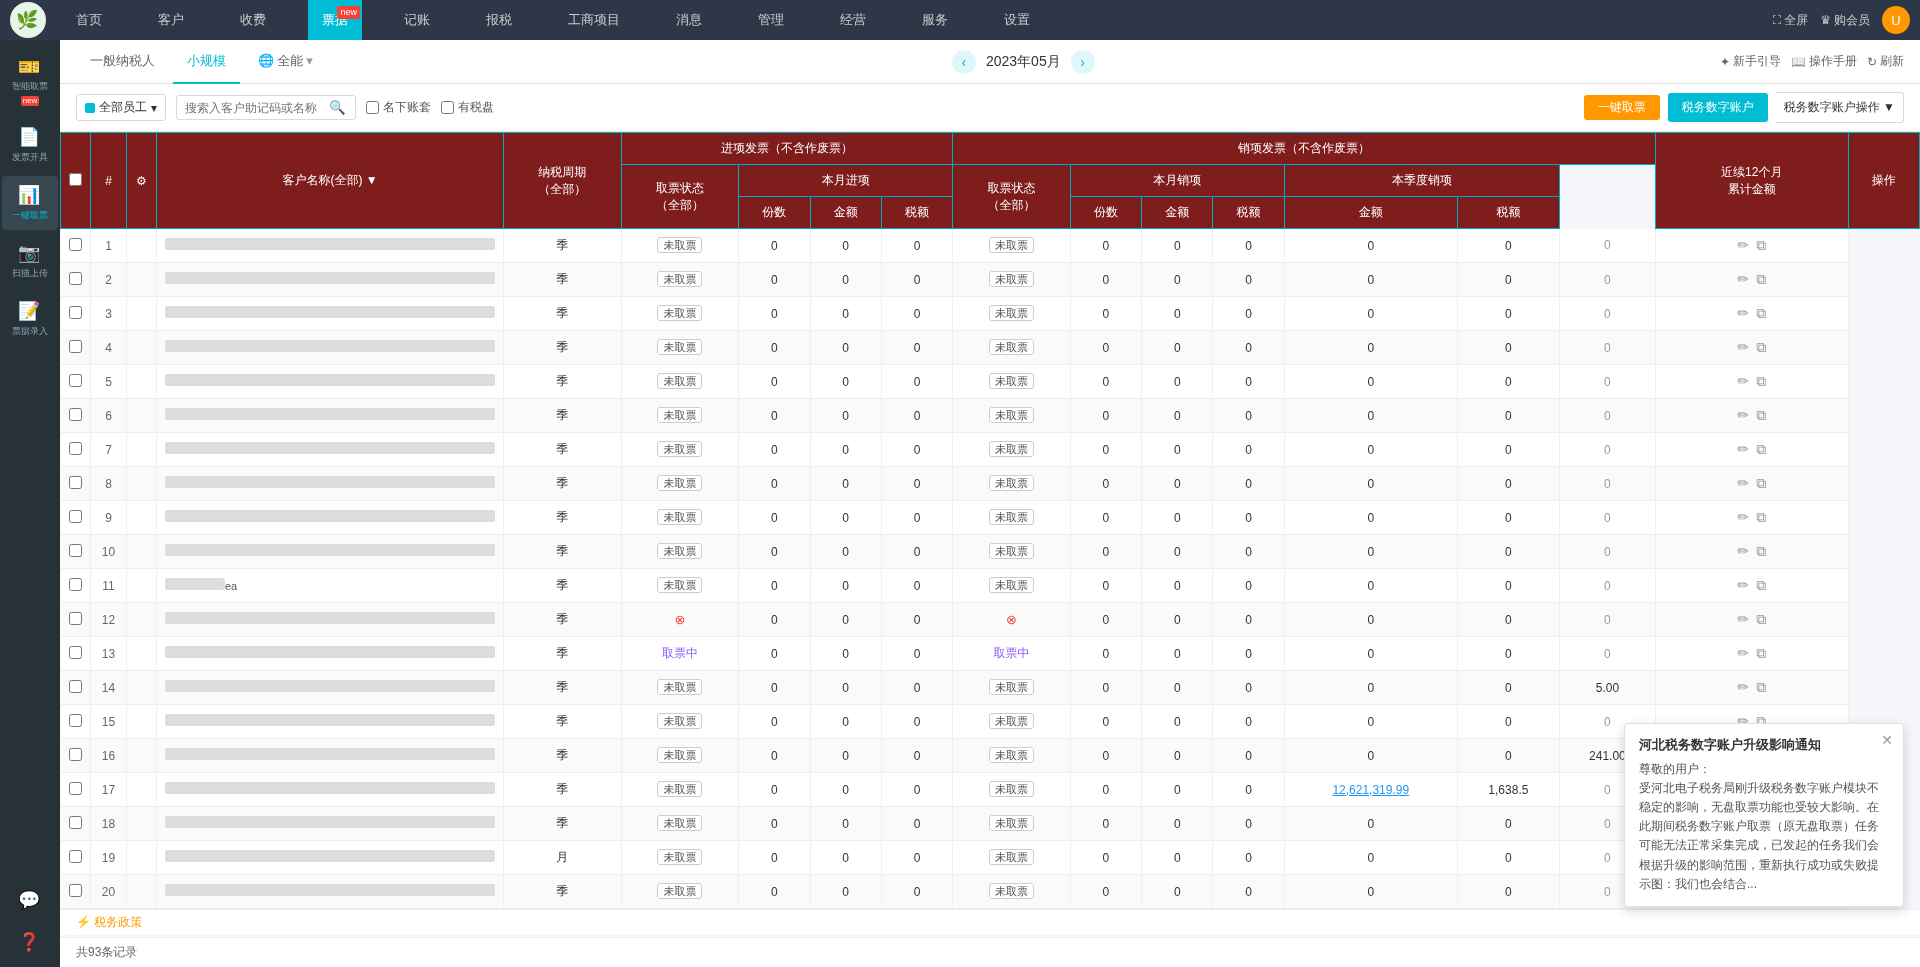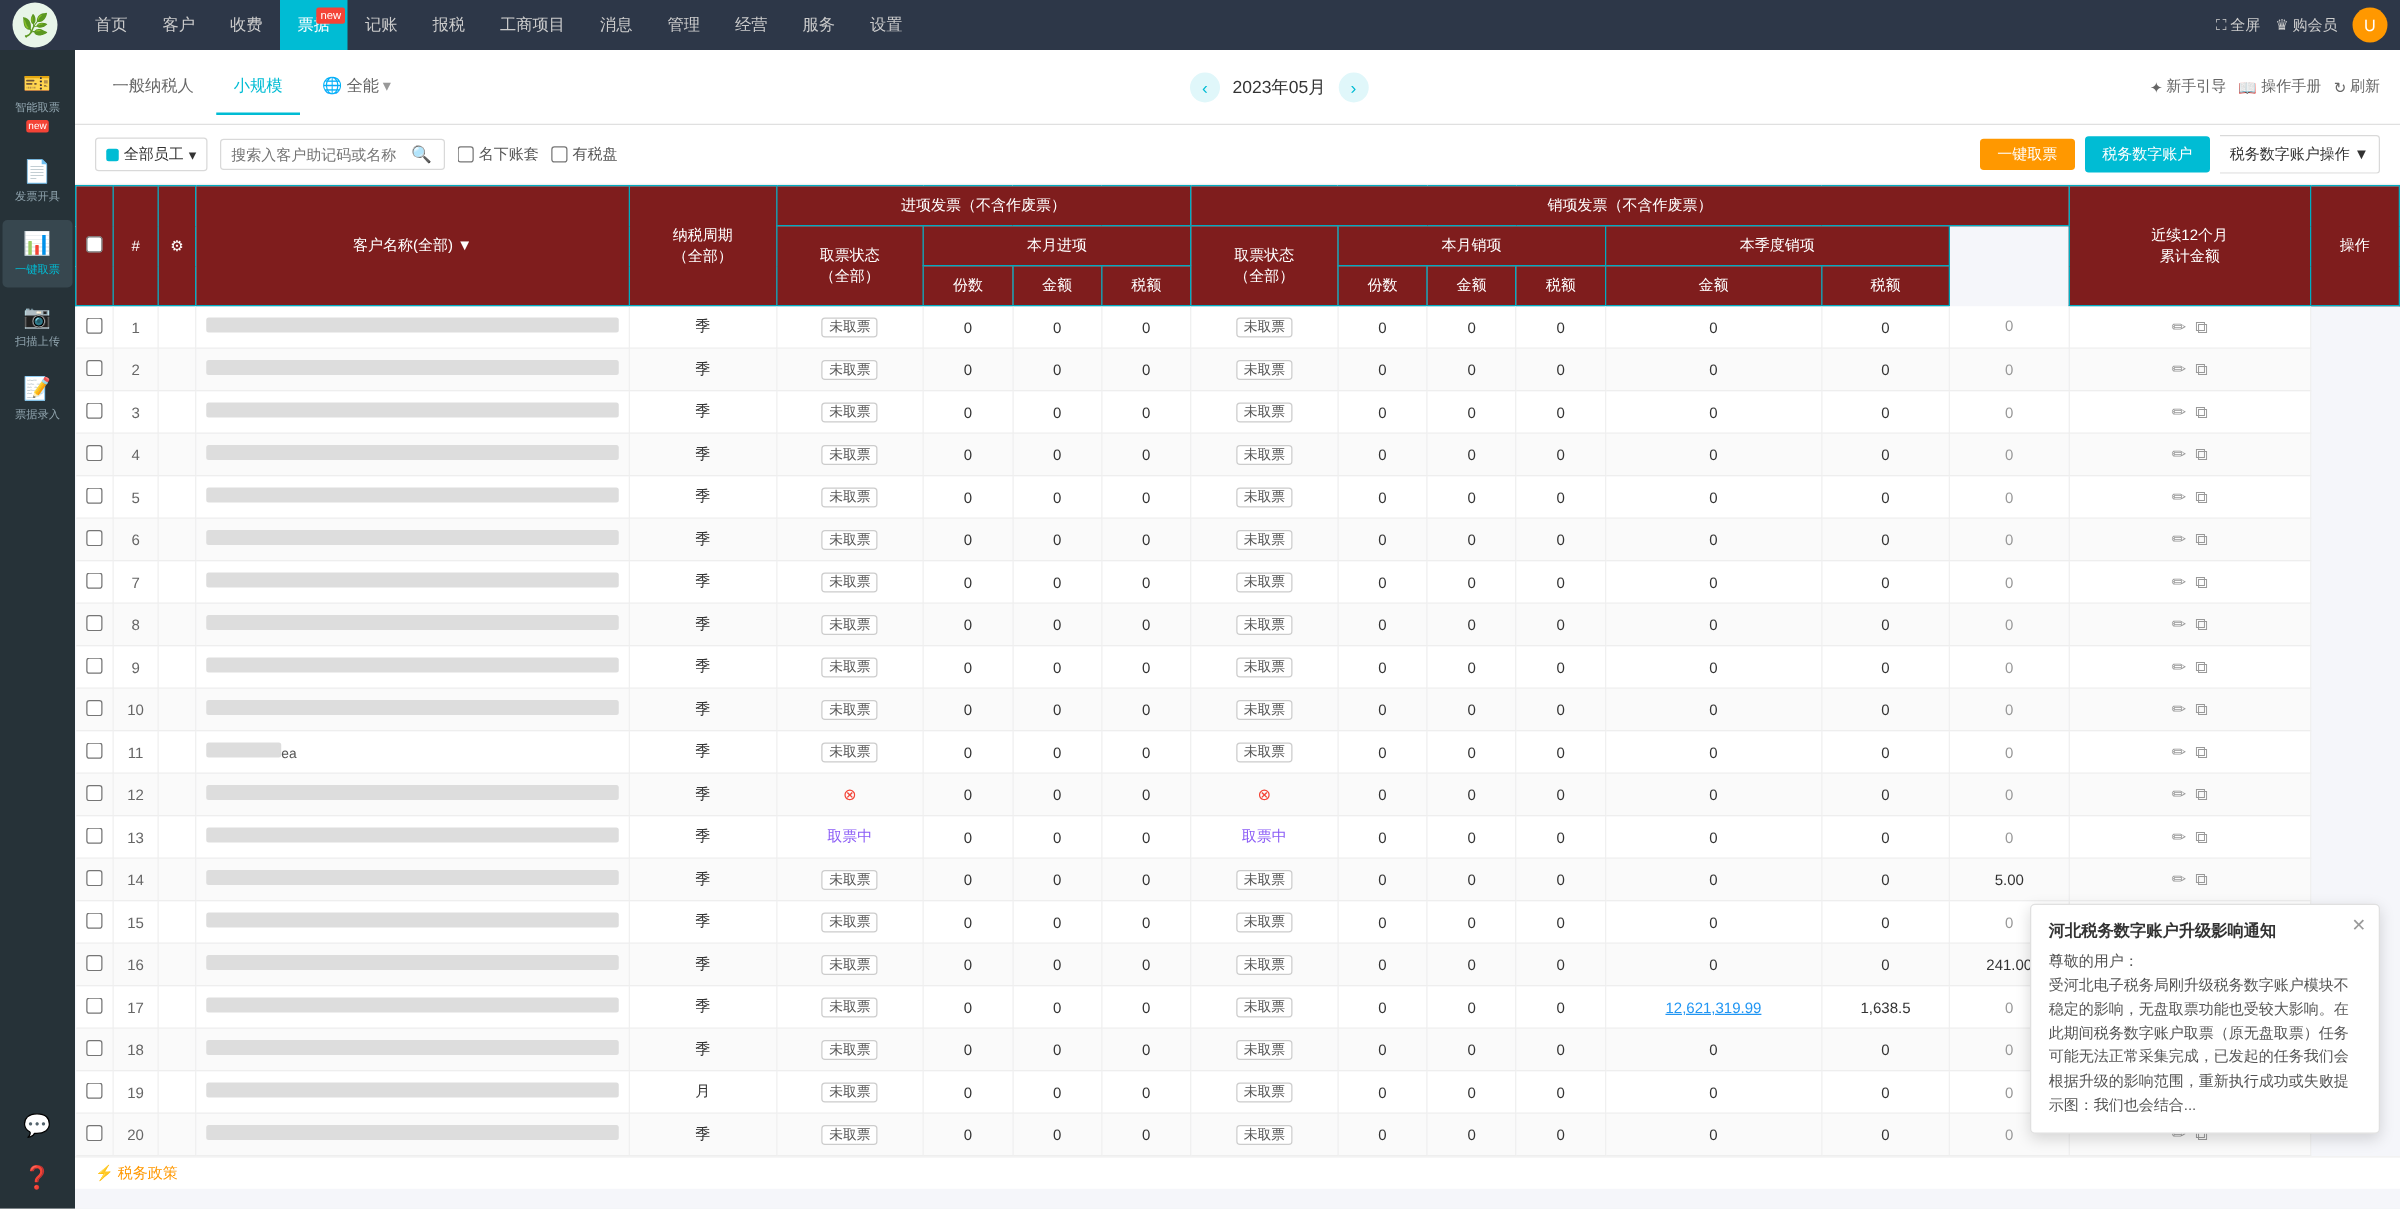--- a/index.html
+++ b/index.html
@@ -2,21 +2,21 @@
 <html><head>
   <meta charset="utf-8">
   <style>
     * { box-sizing: border-box; margin: 0; padding: 0; font-family: "Microsoft YaHei", "PingFang SC", sans-serif; }
     body { background: #f0f2f5; font-size: 12px; color: #333; width: 1920px; min-height: 967px; overflow-x: hidden; }
 
     
     .top-nav { background: #2d3748; height: 40px; display: flex; align-items: center; padding: 0 10px; }
     .top-nav-logo { width: 36px; height: 36px; background: #e8f5e9; border-radius: 50%; display: flex; align-items: center; justify-content: center; margin-right: 16px; }
     .top-nav-logo span { color: #4caf50; font-size: 18px; }
-    .top-nav-items { display: flex; align-items: center; flex: 1; }
+    .top-nav-items { display: flex; align-items: center; flex: 1; gap: 28px; }
     .top-nav-item { color: #ccc; padding: 0 14px; height: 40px; display: flex; align-items: center; cursor: pointer; font-size: 13px; position: relative; }
     .top-nav-item.active { background: #00bcd4; color: #fff; }
     .top-nav-item .new-badge { background: #f44336; color: #fff; font-size: 9px; padding: 1px 3px; border-radius: 2px; position: absolute; top: 6px; right: 2px; line-height: 1.2; }
     .top-nav-right { display: flex; align-items: center; gap: 12px; color: #ccc; font-size: 12px; }
     .top-nav-right span { cursor: pointer; display: flex; align-items: center; gap: 3px; }
     .avatar { width: 28px; height: 28px; background: #ff9800; border-radius: 50%; display: flex; align-items: center; justify-content: center; color: #fff; font-size: 13px; cursor: pointer; }
 
     
     .layout { display: flex; height: calc(967px - 40px); }
     .sidebar { width: 60px; background: #263238; display: flex; flex-direction: column; align-items: center; padding-top: 8px; gap: 4px; }
@@ -24,21 +24,21 @@
     .sidebar-item.active { background: #37474f; color: #00bcd4; }
     .sidebar-item .icon { font-size: 18px; }
     .sidebar-item .new-badge-sm { background: #f44336; color: #fff; font-size: 8px; padding: 1px 2px; border-radius: 2px; line-height: 1; }
     .sidebar-bottom { margin-top: auto; margin-bottom: 8px; display: flex; flex-direction: column; align-items: center; gap: 8px; }
     .sidebar-bottom-icon { color: #90a4ae; font-size: 18px; cursor: pointer; padding: 6px; }
 
     
     .main-content { flex: 1; display: flex; flex-direction: column; overflow: hidden; background: #f5f6fa; }
 
     
-    .sub-nav { background: #fff; border-bottom: 1px solid #e0e0e0; display: flex; align-items: center; padding: 0 16px; height: 60px; gap: 4px; }
+    .sub-nav { background: #fff; border-bottom: 1px solid #e0e0e0; display: flex; align-items: center; padding: 0 16px; height: 44px; gap: 4px; }
     .sub-nav-tab { padding: 0 14px; height: 44px; display: flex; align-items: center; cursor: pointer; font-size: 13px; color: #666; border-bottom: 2px solid transparent; }
     .sub-nav-tab.active { color: #00bcd4; border-bottom: 2px solid #00bcd4; font-weight: 500; }
     .sub-nav-center { flex: 1; display: flex; justify-content: center; align-items: center; gap: 10px; }
     .nav-arrow { width: 24px; height: 24px; background: #e0f7fa; border-radius: 50%; display: flex; align-items: center; justify-content: center; cursor: pointer; color: #00bcd4; font-size: 14px; }
     .nav-month { color: #333; font-size: 14px; font-weight: 500; }
     .sub-nav-right { display: flex; align-items: center; gap: 10px; }
     .sub-nav-right-btn { font-size: 12px; color: #666; cursor: pointer; display: flex; align-items: center; gap: 3px; }
 
     
     .toolbar { background: #fff; padding: 8px 16px; display: flex; align-items: center; gap: 10px; border-bottom: 1px solid #eee; }
@@ -692,20 +692,23 @@
       <button class="action-btn" title="编辑">✏</button>
       <button class="action-btn" title="复制">⧉</button>
     </td>
             </tr>
           </tbody>
       </table>
       <div class="tax-policy-link">
         <span>⚡ 税务政策</span>
       </div>
     </div>
+    <div class="table-footer">
+      <span>共93条记录</span>
+    </div>
   </div>
 </div>
 
 <div class="popup-notification">
   <span class="popup-close">✕</span>
   <div class="popup-title">河北税务数字账户升级影响通知</div>
   <div class="popup-text">
     尊敬的用户：<br>
     受河北电子税务局刚升级税务数字账户模块不稳定的影响，无盘取票功能也受较大影响。在此期间税务数字账户取票（原无盘取票）任务可能无法正常采集完成，已发起的任务我们会根据升级的影响范围，重新执行成功或失败提示图：我们也会结合...
   </div>

